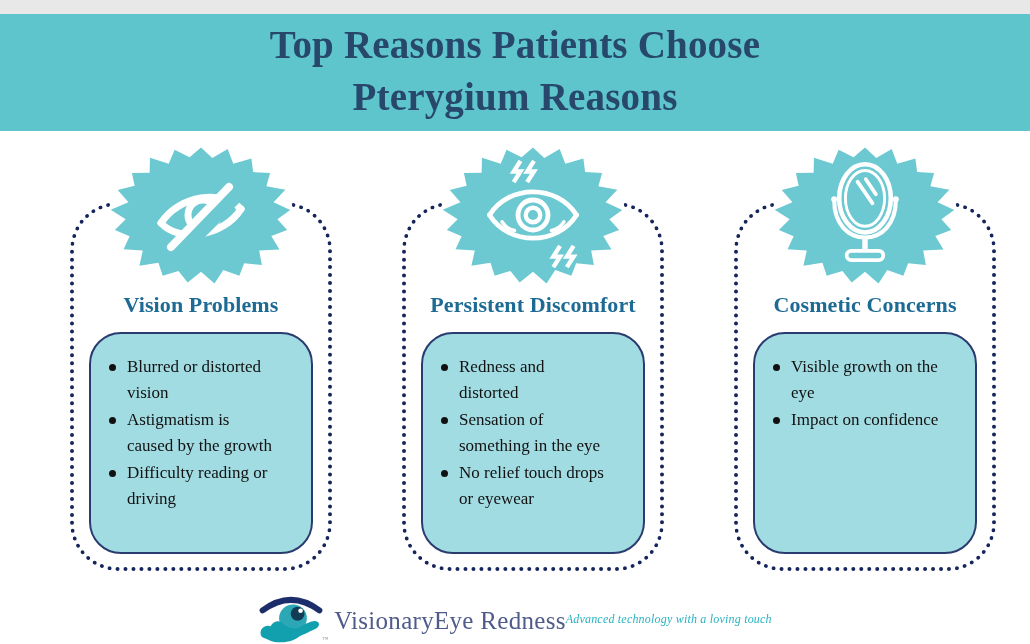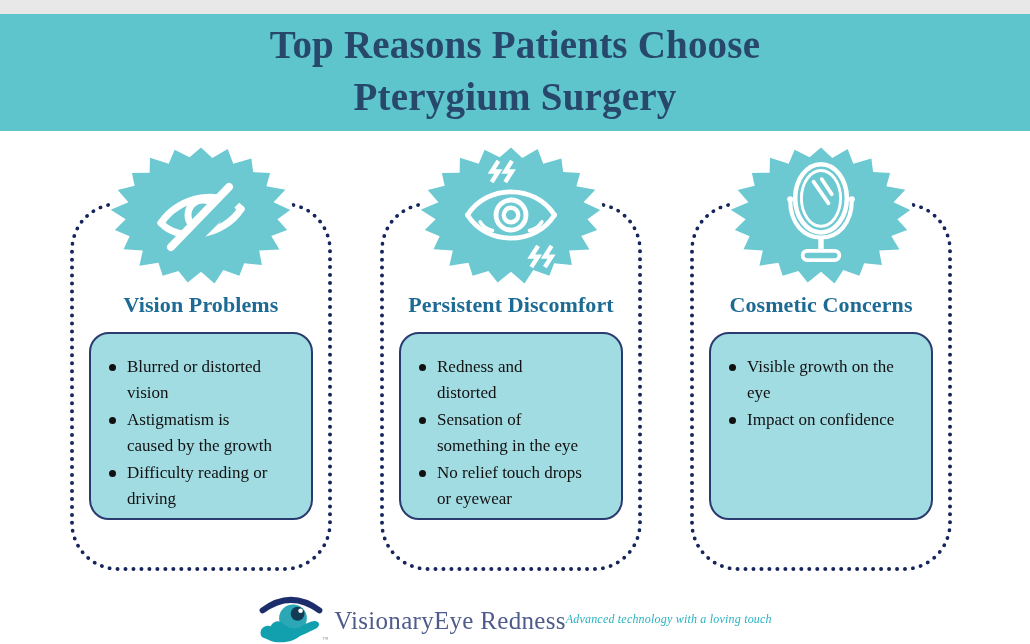--- a/index.html
+++ b/index.html
@@ -13,41 +13,41 @@
     position:relative;width:1030px;height:644px;background:#ffffff;overflow:hidden;
     font-family:Liberation Serif, serif;margin:14px auto;
   }
   .header{
     position:absolute;top:0;left:0;width:100%;height:117px;background:var(--header-bg);
     text-align:center;color:var(--header-text);
   }
   .header .line{font-size:39px;font-weight:bold;line-height:52px;letter-spacing:0.2px;}
   .header .line:first-child{margin-top:5px;}
 
-  .cards{position:absolute;top:188px;left:70px;width:890px;display:flex;gap:48px;}
+  .cards{position:absolute;top:188px;left:70px;width:890px;display:flex;gap:70px;}
   .card{
     position:relative;width:262px;height:369px;flex:0 0 262px;
     border:4px dotted var(--dotted-border);border-radius:48px;
   }
   .badge{
     position:absolute;top:-62px;left:50%;transform:translateX(-50%);
     width:186px;height:142px;pointer-events:none;
   }
   .badge svg.burst{position:absolute;inset:0;width:100%;height:100%;}
   .badge .glyph{
     position:absolute;top:50%;left:50%;transform:translate(-50%,-50%);
     display:flex;align-items:center;justify-content:center;
   }
   .card-title{
     position:absolute;top:86px;left:0;width:100%;text-align:center;
     font-size:22px;font-weight:bold;color:var(--title-text);letter-spacing:0.1px;
   }
   .box{
-    position:absolute;top:126px;left:15px;right:15px;height:188px;
-    background:var(--box-fill);border:2px solid var(--box-border);border-radius:20px;
+    position:absolute;top:126px;left:15px;right:15px;height:222px;
+    background:var(--box-fill);border:2px solid var(--box-border);border-radius:32px;
     padding:20px 6px 0 12px;
   }
   .box ul{list-style:none;}
   .box li{
     position:relative;font-size:17px;line-height:26px;color:var(--body-text);
     padding-left:24px;margin-bottom:1px;white-space:pre-line;
   }
   .box li::before{
     content:"";position:absolute;left:6px;top:10px;width:7px;height:7px;border-radius:50%;
     background:var(--body-text);
@@ -64,21 +64,21 @@
   .logo-name{font-size:25px;line-height:24px;color:var(--logo-text);letter-spacing:0.3px;}
   .logo-tagline{font-size:12px;font-style:italic;color:var(--logo-tagline);margin-top:3px;letter-spacing:0.2px;}
 </style>
 </head>
 <body>
 
 <div class="canvas">
 
   <div class="header">
     <div class="line">Top Reasons Patients Choose</div>
-    <div class="line">Pterygium Surgery</div>
+    <div class="line">Pterygium Reasons</div>
   </div>
 
   <div class="cards">
 
     <div class="card">
       <div class="badge">
         <svg class="burst" viewBox="0 0 100 100" preserveAspectRatio="none">
           <circle cx="50" cy="50" r="49.5" fill="#ffffff"></circle>
           <polygon class="star-shape" style="fill:var(--starburst)" points="50.00,2.50 56.05,9.85 64.35,3.46 67.36,13.96 77.10,10.26 78.02,19.80 87.14,20.38 85.16,29.70 95.33,32.21 89.00,41.10 97.97,46.41 91.08,53.08 96.31,60.57 87.79,64.83 92.18,74.35 81.27,74.94 82.72,85.26 73.21,84.04 70.61,92.80 61.97,88.80 57.26,98.16 50.00,90.00 42.83,97.56 37.86,89.37 29.39,92.80 27.13,83.55 16.88,85.70 18.73,74.94 8.34,74.05 11.65,65.05 3.69,60.57 9.51,53.03 1.44,46.36 11.00,41.10 5.22,32.43 14.32,29.40 12.86,20.38 22.38,20.24 22.57,9.76 32.64,13.96 35.82,4.04 43.86,9.26"></polygon>
         </svg>

